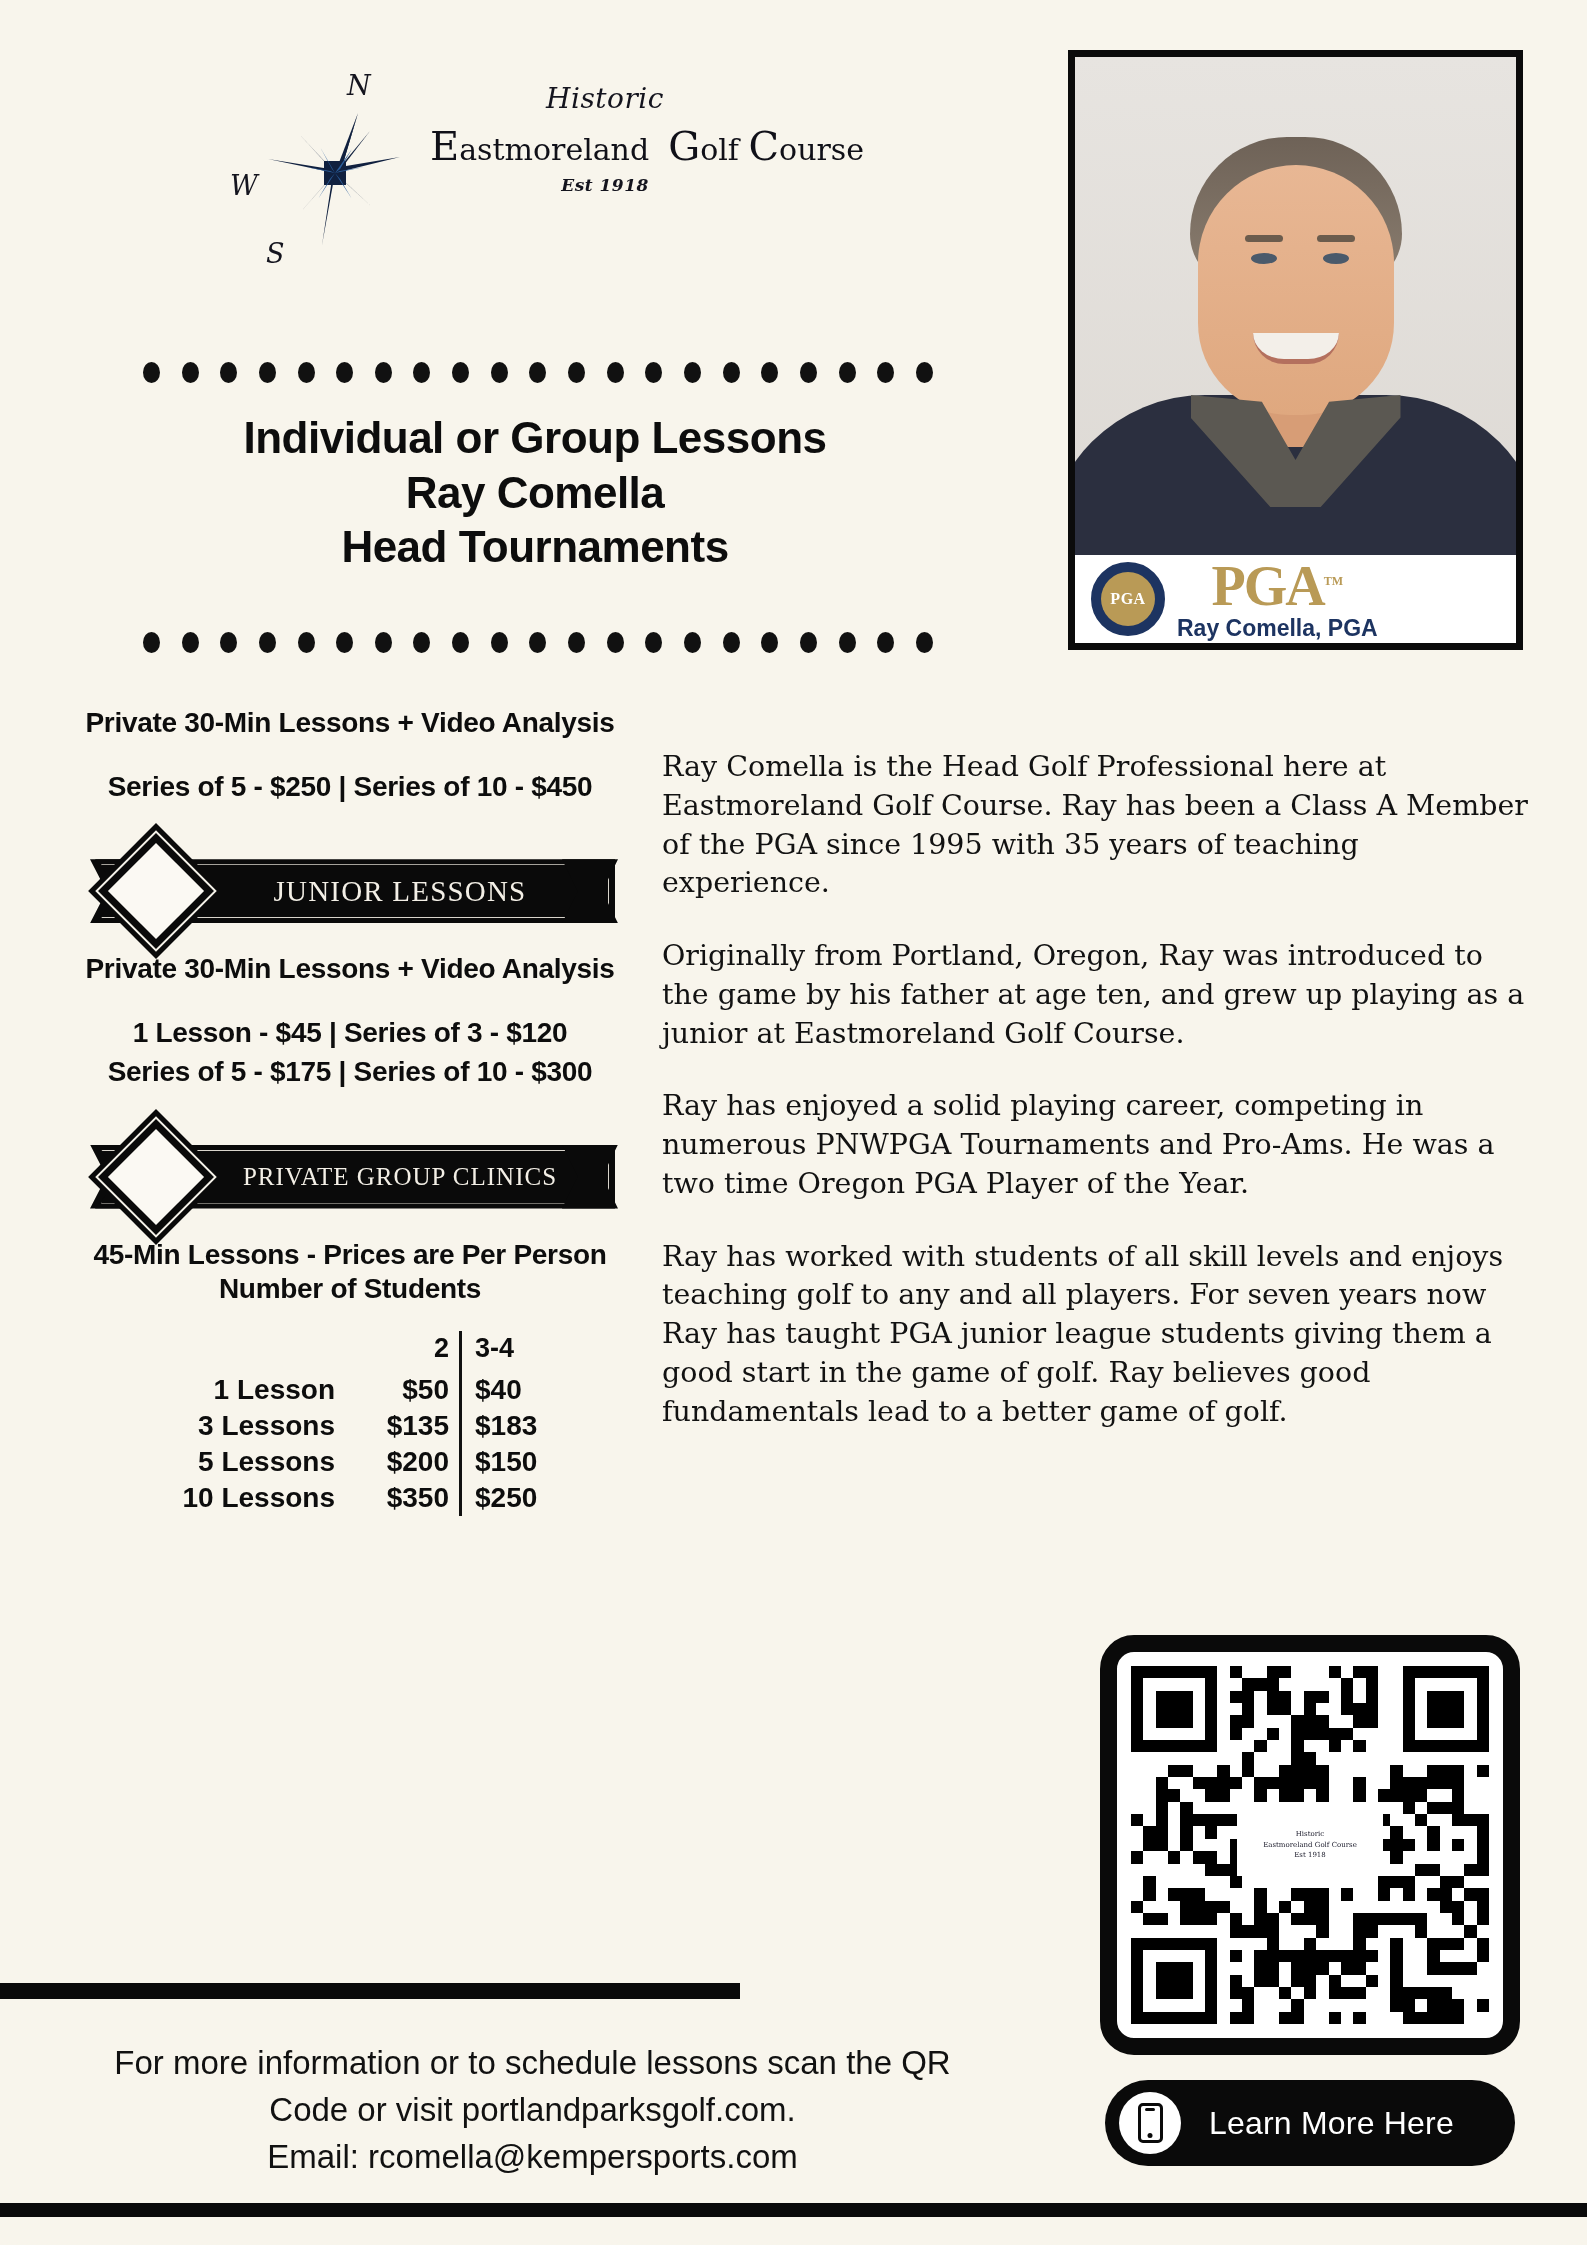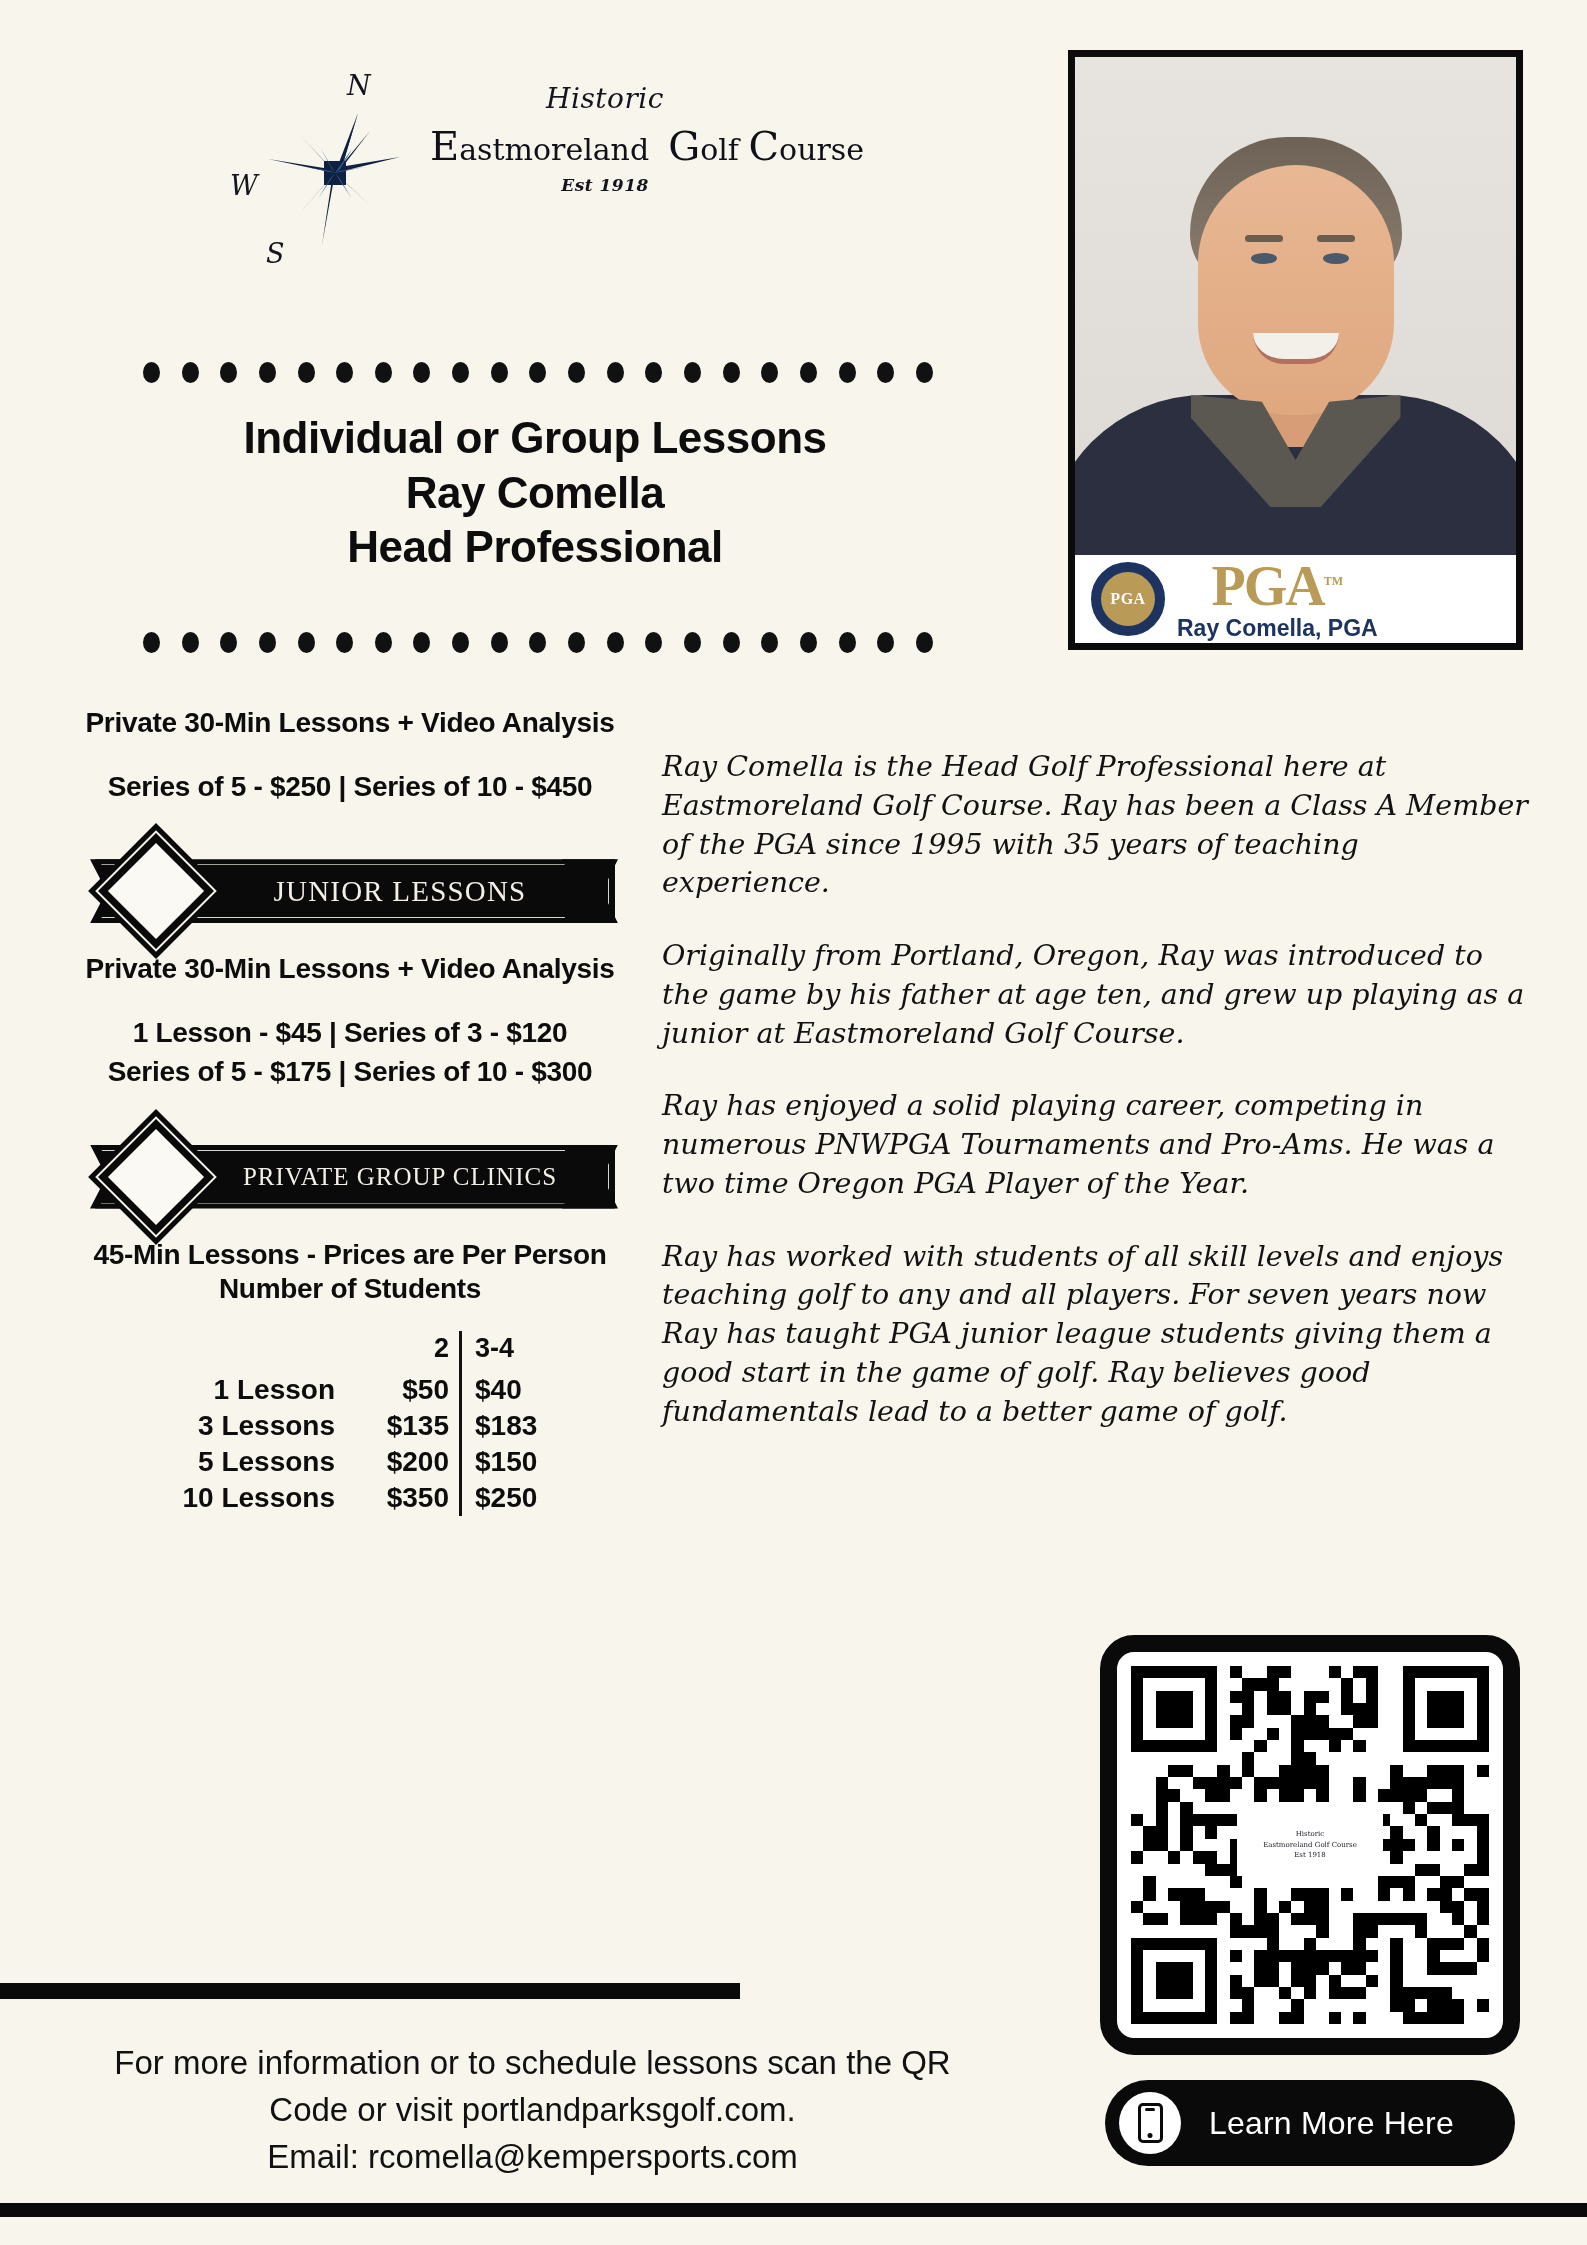--- a/index.html
+++ b/index.html
@@ -353,21 +353,21 @@
   #bio-col {
     position: absolute;
     left: 662px;
     top: 748px;
     width: 870px;
     font-family: "DejaVu Serif", serif;
     font-size: 28.5px;
     line-height: 1.36;
     color: #121212;
   }
-  #bio-col p { margin: 0 0 34px 0; font-style: italic; }
+  #bio-col p { margin: 0 0 34px 0; }
 
   
   #qr-card {
     position: absolute;
     left: 1100px;
     top: 1635px;
     width: 420px;
     height: 420px;
     background: #ffffff;
     border: 17px solid #0a0a0a;
@@ -564,21 +564,21 @@
     <span class="dot"></span>
     <span class="dot"></span>
     <span class="dot"></span>
     <span class="dot"></span>
     <span class="dot"></span>
   </div>
 
 <div id="headline-block">
   <div>Individual or Group Lessons</div>
   <div>Ray Comella</div>
-  <div>Head Professional</div>
+  <div>Head Tournaments</div>
 </div>
 
 <div id="dot-row-bottom" class="dot-row">
     <span class="dot"></span>
     <span class="dot"></span>
     <span class="dot"></span>
     <span class="dot"></span>
     <span class="dot"></span>
     <span class="dot"></span>
     <span class="dot"></span>

